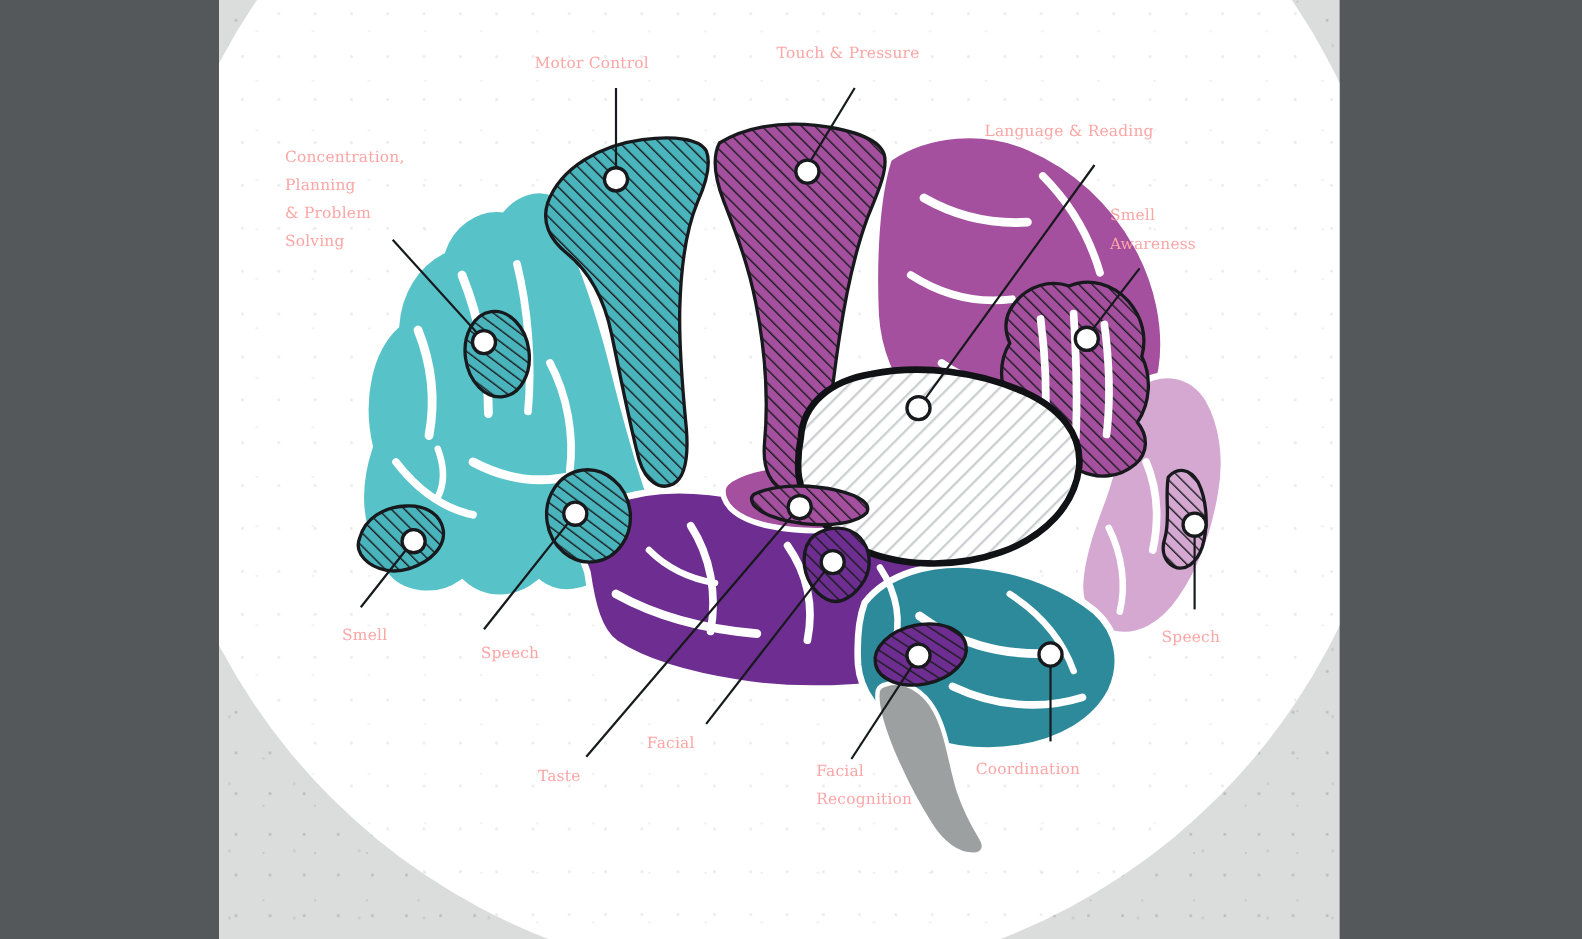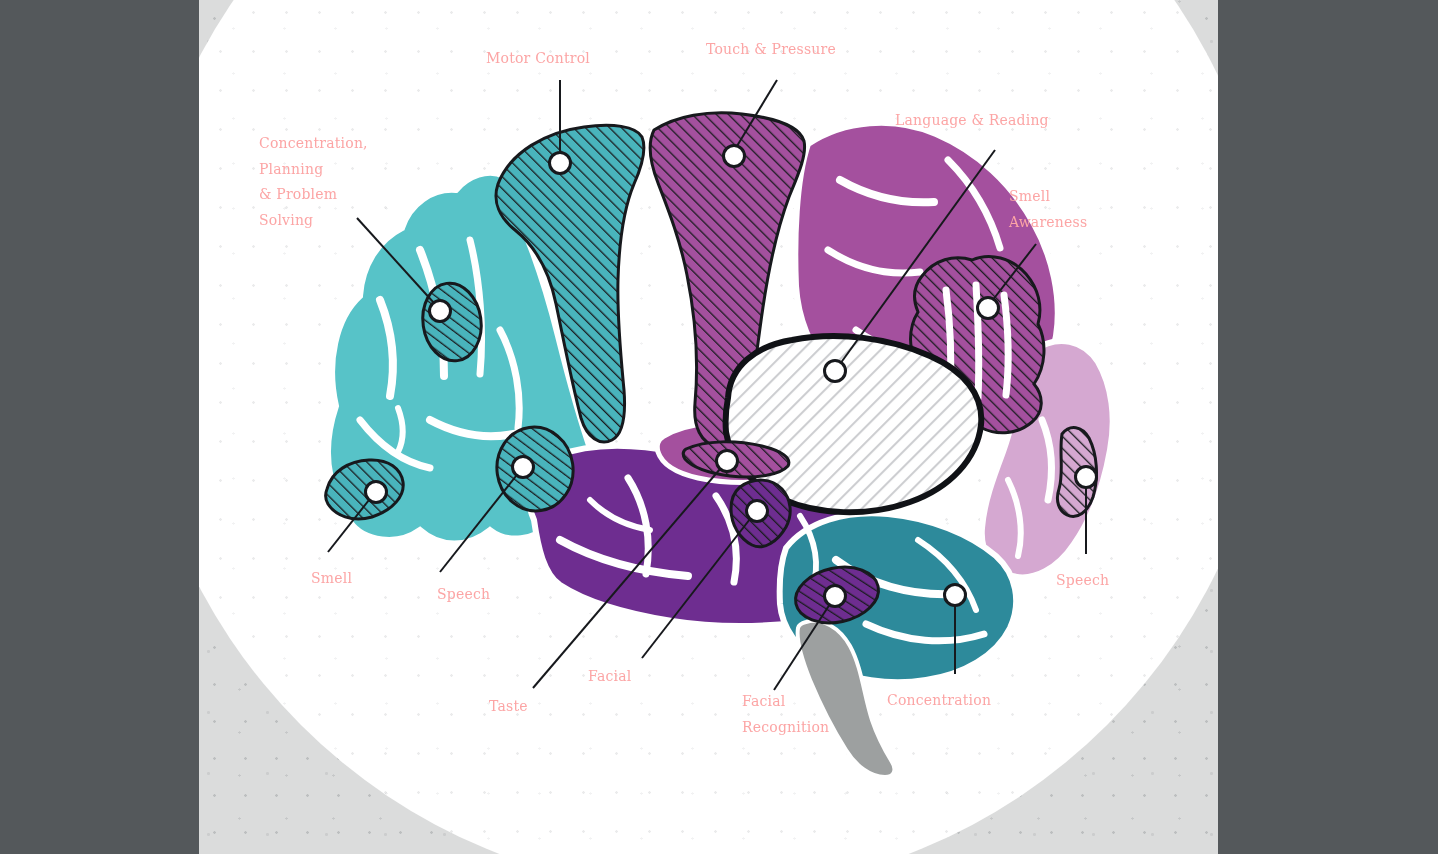--- a/index.html
+++ b/index.html
@@ -235,14 +235,14 @@
 <div class="label" style="left:706px;top:37px;">Touch &amp; Pressure</div>
 <div class="label" style="left:895px;top:108px;">Language &amp; Reading</div>
 <div class="label" style="left:1009px;top:184px;">Smell
 Awareness</div>
 <div class="label" style="left:283px;top:566px;margin-left:28px;">Smell</div>
 <div class="label" style="left:401px;top:582px;margin-left:36px;">Speech</div>
 <div class="label" style="left:489px;top:694px;">Taste</div>
 <div class="label" style="left:588px;top:664px;">Facial</div>
 <div class="label" style="left:700px;top:689px;margin-left:42px;">Facial
 Recognition</div>
-<div class="label" style="left:887px;top:688px;">Concentration</div>
+<div class="label" style="left:887px;top:688px;">Coordination</div>
 <div class="label" style="left:1056px;top:568px;">Speech</div>
 
 </body></html>

